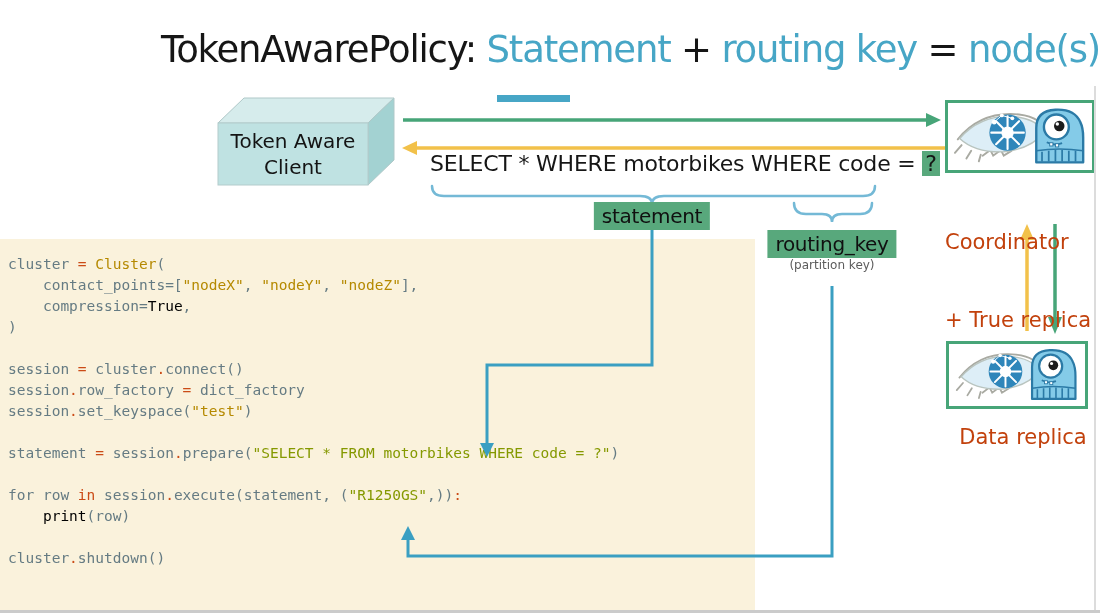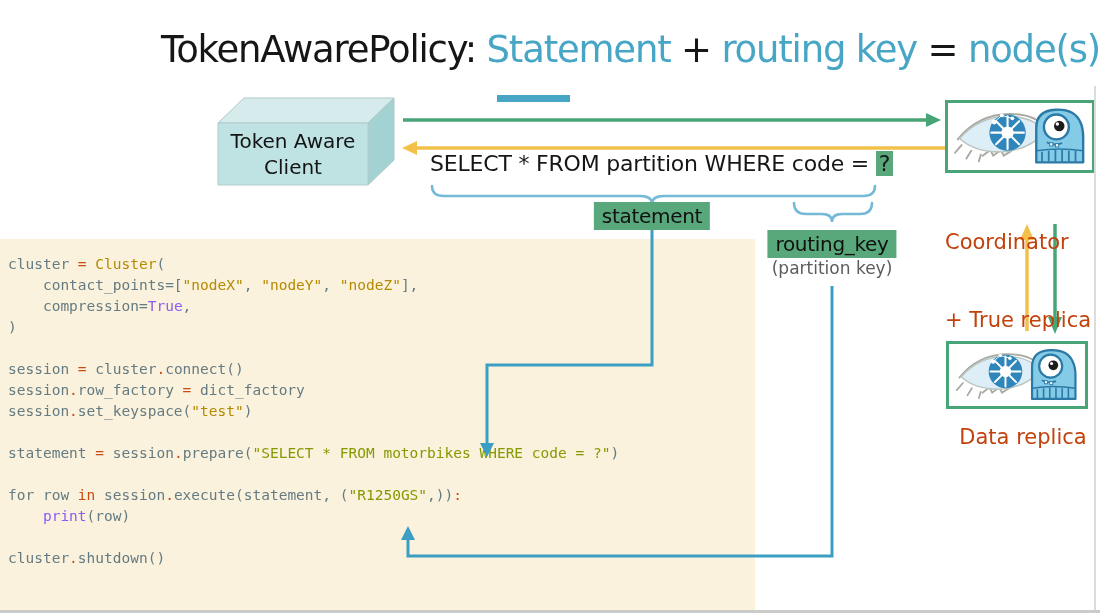--- a/index.html
+++ b/index.html
@@ -20,42 +20,42 @@
     position:absolute; left:0; top:239px; width:755px; height:374px;
     background:var(--code_bg); box-sizing:border-box; padding:15px 0 0 8px;
     font-family:"DejaVu Sans Mono","Liberation Mono",monospace;
     font-size:14.5px; line-height:21px;
   }
   .code-line { white-space:pre; }
   .tok-b   { color:#657b83; }
   .tok-f   { color:#b58900; }
   .tok-sy  { color:#b58900; }
   .tok-sg  { color:#859900; }
-  .tok-m   { color:#8b5cf6; }
+  .tok-m   { color:#000000; }
   .tok-o   { color:#cb4b16; }
   .tok-cmt { color:#cb4b16; }
 
   
   .qtext {
     position:absolute; left:430px; top:151px; font-size:22px; color:#161616;
     white-space:pre; letter-spacing:-0.2px;
   }
   .qtext .hl { background:var(--hl_green); padding:0 3px; }
 
   
   .lbl {
     position:absolute; transform:translateX(-50%);
     background:var(--hl_green); color:#101010;
     font-size:20px; padding:2px 8px; white-space:pre; letter-spacing:-0.3px;
   }
   .lbl-statement { left:652px; top:202px; }
   .lbl-routing   { left:832px; top:230px; }
   .partition {
     position:absolute; left:832px; top:258px; transform:translateX(-50%);
-    color:#5c5c5c; font-size:17px; white-space:pre;
+    color:#5c5c5c; font-size:12px; white-space:pre;
   }
 
   
   .client-label {
     position:absolute; left:218px; top:123px; width:150px; height:62px;
     display:flex; flex-direction:column; align-items:center; justify-content:center;
     font-size:20px; line-height:26px; color:#141414; text-align:center;
   }
 
   
@@ -194,21 +194,21 @@
       <line x1="1055" y1="224" x2="1055" y2="318" stroke="var(--arrow_green)" stroke-width="3.5"></line>
       <polygon points="1048,317 1062,317 1055,334" fill="var(--arrow_green)"></polygon>
     </g>
   </svg>
 
   <div class="client-label">
     <span>Token Aware</span>
     <span>Client</span>
   </div>
 
-  <div class="qtext"><span>SELECT * FROM partition WHERE code = </span><span class="hl">?</span></div>
+  <div class="qtext"><span>SELECT * WHERE motorbikes WHERE code = </span><span class="hl">?</span></div>
 
   <div class="lbl lbl-statement">statement</div>
   <div class="lbl lbl-routing">routing_key</div>
   <div class="partition">(partition key)</div>
 
   <div class="node-box node-coordinator">
     <svg viewBox="0 0 150 70">
         <use href="#cassandra-mascot"></use>
       </svg>
   </div>

